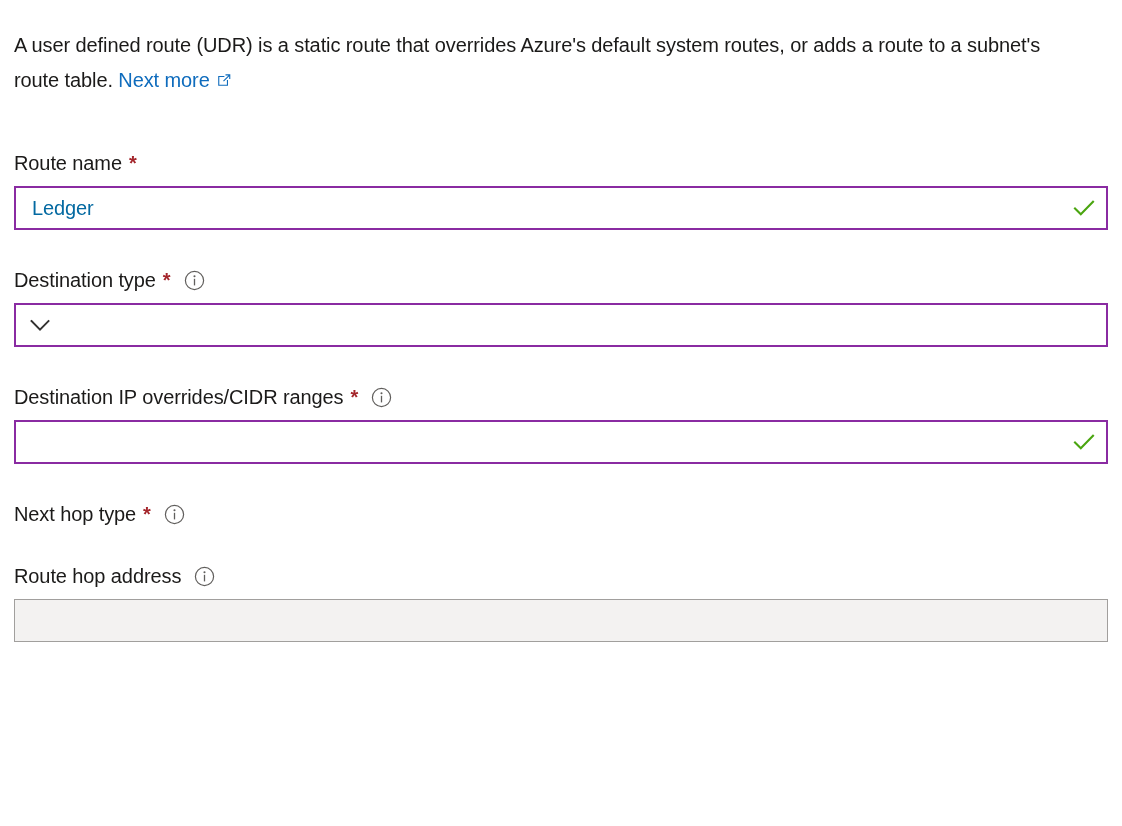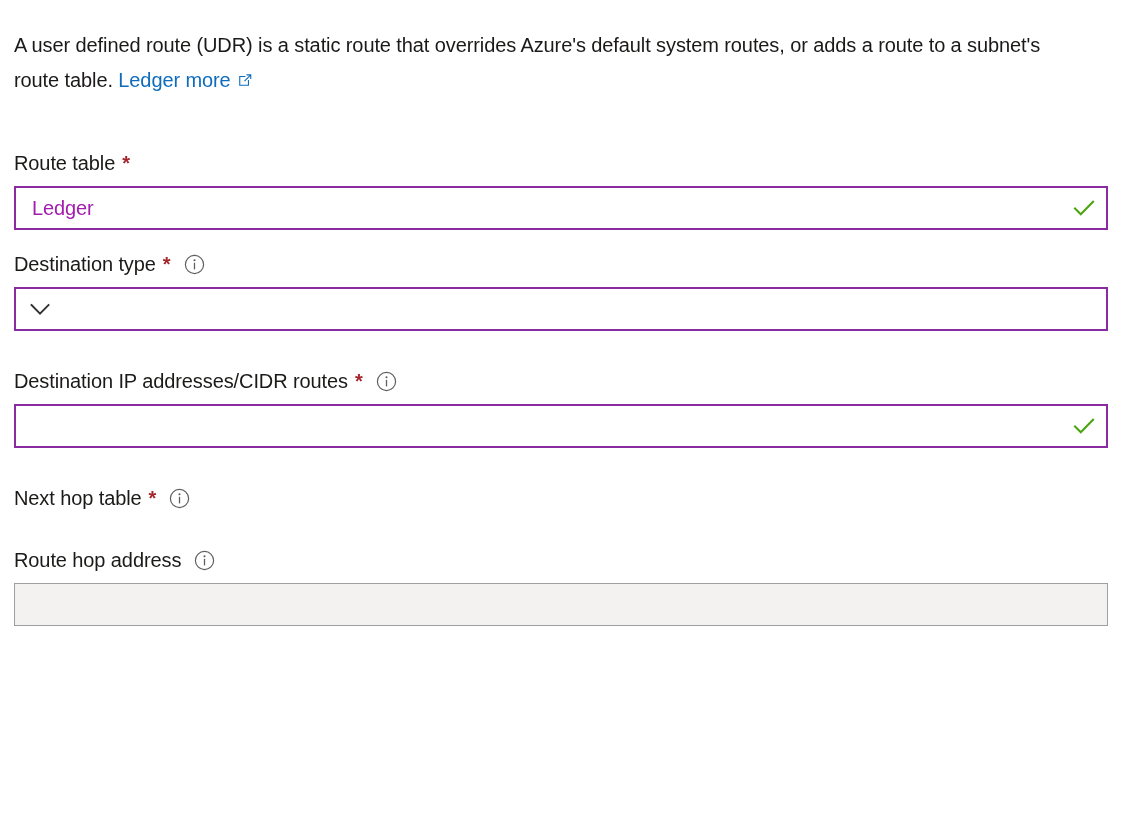--- a/index.html
+++ b/index.html
@@ -41,21 +41,21 @@
   }
   .ext-icon {
     display: inline-block;
     vertical-align: -1px;
     margin-left: 6px;
   }
 
   
   .field-group { position: relative; }
   .fg-route-name        { margin-top: 52px; }
-  .fg-destination-type  { margin-top: 22px; }
+  .fg-destination-type  { margin-top: 38px; }
   .fg-destination-ip    { margin-top: 38px; }
   .fg-next-hop-type     { margin-top: 38px; }
   .fg-next-hop-address  { margin-top: 38px; }
 
   .field-label {
     display: flex;
     align-items: center;
     font-size: 20px;
     line-height: 24px;
     color: #1b1a19;
@@ -90,21 +90,21 @@
   }
   .input-shell.disabled {
     border: 1px solid #a19f9d;
     background: #f3f2f1;
     height: 43px;
   }
   .input-value {
     flex: 1 1 auto;
     font-size: 20px;
     line-height: 24px;
-    color: #a21caf;
+    color: #0369a1;
     padding: 0 12px 0 16px;
     letter-spacing: -0.1px;
     white-space: nowrap;
     overflow: hidden;
     text-overflow: ellipsis;
     background: transparent;
     border: 0;
     outline: none;
     font-family: "Liberation Sans", sans-serif;
     height: 100%;
@@ -119,29 +119,29 @@
     height: 100%;
   }
   .adornment.chevron { width: 48px; }
 </style>
 </head>
 <body>
 
 <div class="page">
 
   <p class="intro">
-    <span>A user defined route (UDR) is a static route that overrides Azure's default system routes, or adds a route to a subnet's route table. </span><a class="intro-link" href="#"><span>Ledger more</span><span class="ext-icon"><svg width="17" height="17" viewBox="0 0 17 17" aria-hidden="true">
+    <span>A user defined route (UDR) is a static route that overrides Azure's default system routes, or adds a route to a subnet's route table. </span><a class="intro-link" href="#"><span>Next more</span><span class="ext-icon"><svg width="17" height="17" viewBox="0 0 17 17" aria-hidden="true">
             <path d="M2.2 5.0 H8.4 V6.1 H3.3 V13.7 H10.9 V9.0 H12.0 V14.8 H2.2 Z" fill="#0f6cbd"></path>
             <path d="M9.5 3.3 H14.3 V8.1 H13.2 V5.2 L7.9 10.5 L7.1 9.7 L12.4 4.4 H9.5 Z" fill="#0f6cbd"></path>
           </svg></span></a>
   </p>
 
   <div class="field-group fg-route-name">
     <div class="field-label">
-      <span class="label-text">Route table</span>
+      <span class="label-text">Route name</span>
       <span class="required-star">*</span>
     </div>
     <div class="input-shell">
       <input class="input-value" type="text" value="Ledger" style="">
       <span class="adornment">
         <svg width="26" height="26" viewBox="0 0 26 26" aria-hidden="true">
           <path d="M4 13.5 L9.8 19.3 L22 6.8" fill="none" stroke="#4aa510" stroke-width="2.1" stroke-linecap="square"></path>
         </svg>
       </span>
     </div>
@@ -163,21 +163,21 @@
       <span class="adornment chevron">
         <svg width="28" height="28" viewBox="0 0 28 28" aria-hidden="true">
           <path d="M5.5 10 L14 18.6 L22.5 10" fill="none" stroke="#323130" stroke-width="1.9" stroke-linecap="square"></path>
         </svg>
       </span>
     </div>
   </div>
 
   <div class="field-group fg-destination-ip">
     <div class="field-label">
-      <span class="label-text">Destination IP addresses/CIDR routes</span>
+      <span class="label-text">Destination IP overrides/CIDR ranges</span>
       <span class="required-star">*</span>
       <span class="info-icon">
         <svg width="21" height="21" viewBox="0 0 21 21" aria-hidden="true">
           <circle cx="10.5" cy="10.5" r="9.1" fill="none" stroke="#605e5c" stroke-width="1.2"></circle>
           <circle cx="10.5" cy="6.3" r="1.05" fill="#605e5c"></circle>
           <rect x="9.85" y="8.8" width="1.3" height="6.6" fill="#605e5c"></rect>
         </svg>
       </span>
     </div>
     <div class="input-shell">
@@ -185,21 +185,21 @@
       <span class="adornment">
         <svg width="26" height="26" viewBox="0 0 26 26" aria-hidden="true">
           <path d="M4 13.5 L9.8 19.3 L22 6.8" fill="none" stroke="#4aa510" stroke-width="2.1" stroke-linecap="square"></path>
         </svg>
       </span>
     </div>
   </div>
 
   <div class="field-group fg-next-hop-type">
     <div class="field-label">
-      <span class="label-text">Next hop table</span>
+      <span class="label-text">Next hop type</span>
       <span class="required-star">*</span>
       <span class="info-icon">
         <svg width="21" height="21" viewBox="0 0 21 21" aria-hidden="true">
           <circle cx="10.5" cy="10.5" r="9.1" fill="none" stroke="#605e5c" stroke-width="1.2"></circle>
           <circle cx="10.5" cy="6.3" r="1.05" fill="#605e5c"></circle>
           <rect x="9.85" y="8.8" width="1.3" height="6.6" fill="#605e5c"></rect>
         </svg>
       </span>
     </div>
   </div>

